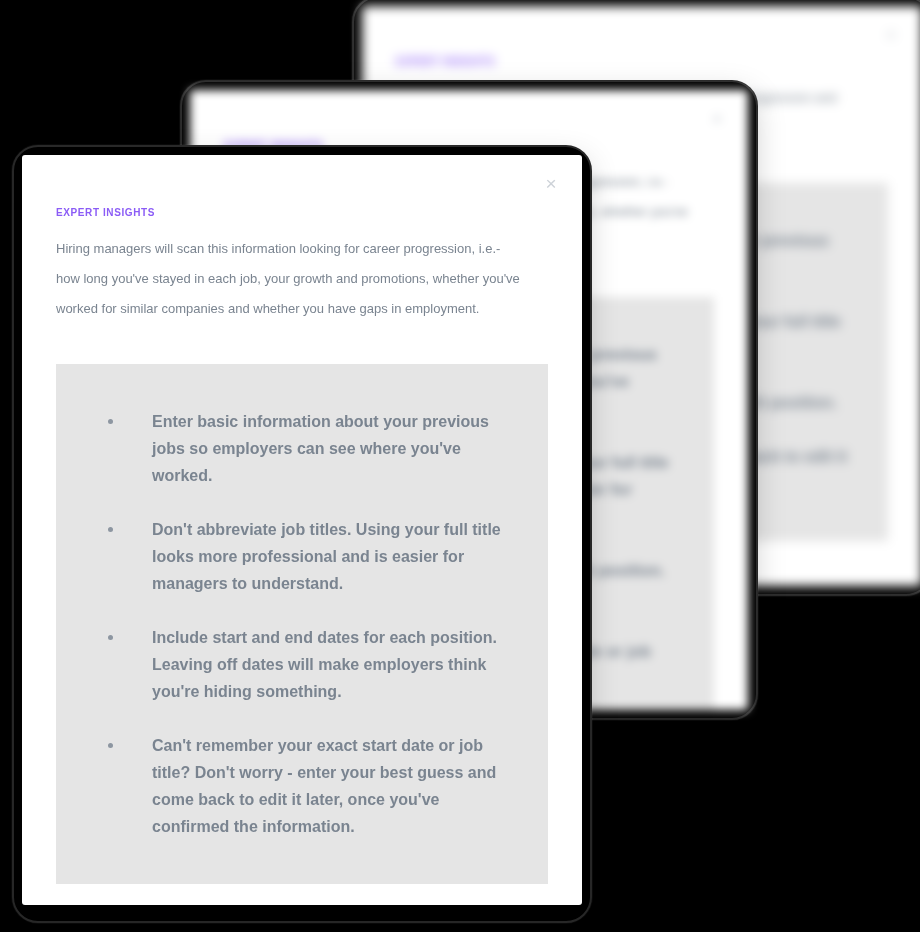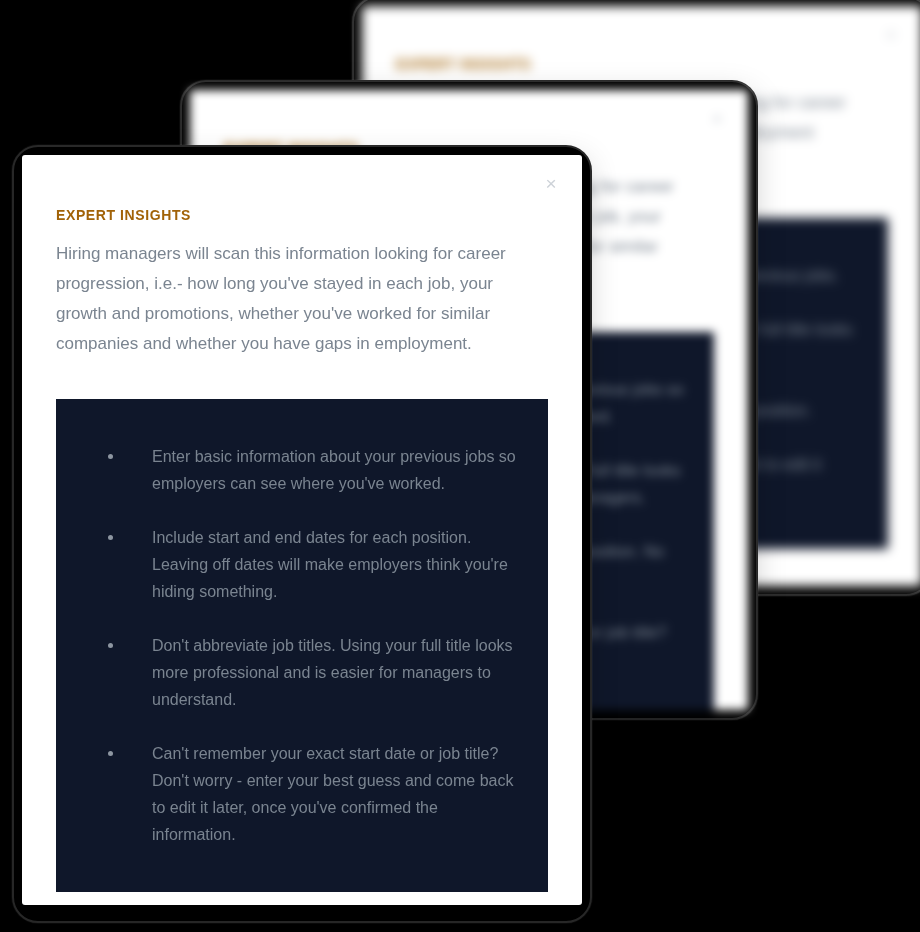--- a/index.html
+++ b/index.html
@@ -54,39 +54,40 @@
     line-height: 22px;
     text-align: center;
     font-size: 19px;
     font-weight: 300;
     color: #cdd2d8;
     cursor: pointer;
     user-select: none;
   }
 
   .eyebrow {
-    color: #a16207;
-    font-size: 14px;
+    color: #8b5cf6;
+    font-size: 10px;
     font-weight: bold;
     letter-spacing: 0.6px;
     margin-bottom: 16px;
     white-space: nowrap;
   }
 
   .intro {
     color: #7a8490;
-    font-size: 17px;
+    font-size: 13px;
     line-height: 30px;
     max-width: 470px;
   }
 
   .bullet-panel {
-    background: #0f172a;
+    background: #e5e5e5;
     margin-top: 40px;
     padding: 44px 30px 44px 38px;
+    font-weight: bold;
   }
 
   .bullet-list {
     list-style: none;
   }
 
   .bullet-item {
     position: relative;
     padding-left: 58px;
     color: #7a8490;
@@ -196,25 +197,25 @@
       <div class="eyebrow">EXPERT INSIGHTS</div>
       <div class="intro">Hiring managers will scan this information looking for career progression, i.e.- how long you've stayed in each job, your growth and promotions, whether you've worked for similar companies and whether you have gaps in employment.</div>
       <div class="bullet-panel">
         <ul class="bullet-list">
           <li class="bullet-item">
             <span class="bullet-dot"></span>
             <span>Enter basic information about your previous jobs so employers can see where you've worked.</span>
           </li>
           <li class="bullet-item">
             <span class="bullet-dot"></span>
+            <span>Don't abbreviate job titles. Using your full title looks more professional and is easier for managers to understand.</span>
+          </li>
+          <li class="bullet-item">
+            <span class="bullet-dot"></span>
             <span>Include start and end dates for each position. Leaving off dates will make employers think you're hiding something.</span>
-          </li>
-          <li class="bullet-item">
-            <span class="bullet-dot"></span>
-            <span>Don't abbreviate job titles. Using your full title looks more professional and is easier for managers to understand.</span>
           </li>
           <li class="bullet-item">
             <span class="bullet-dot"></span>
             <span>Can't remember your exact start date or job title? Don't worry - enter your best guess and come back to edit it later, once you've confirmed the information.</span>
           </li>
         </ul>
       </div>
     </div>
   </div>
 

